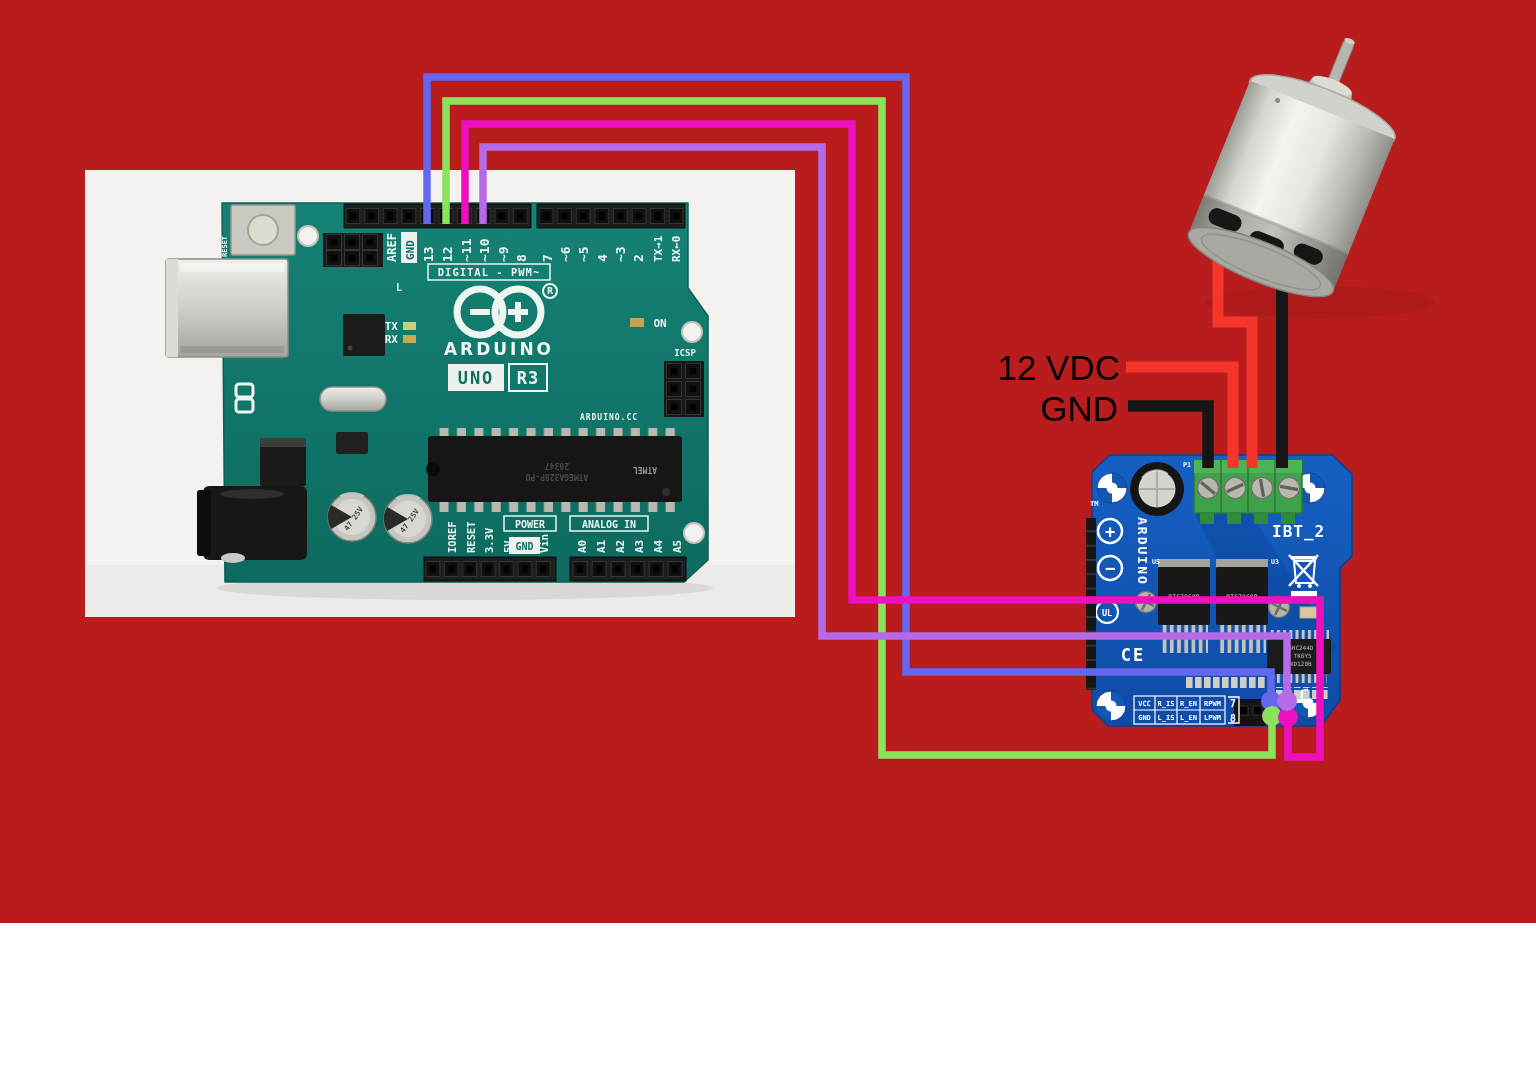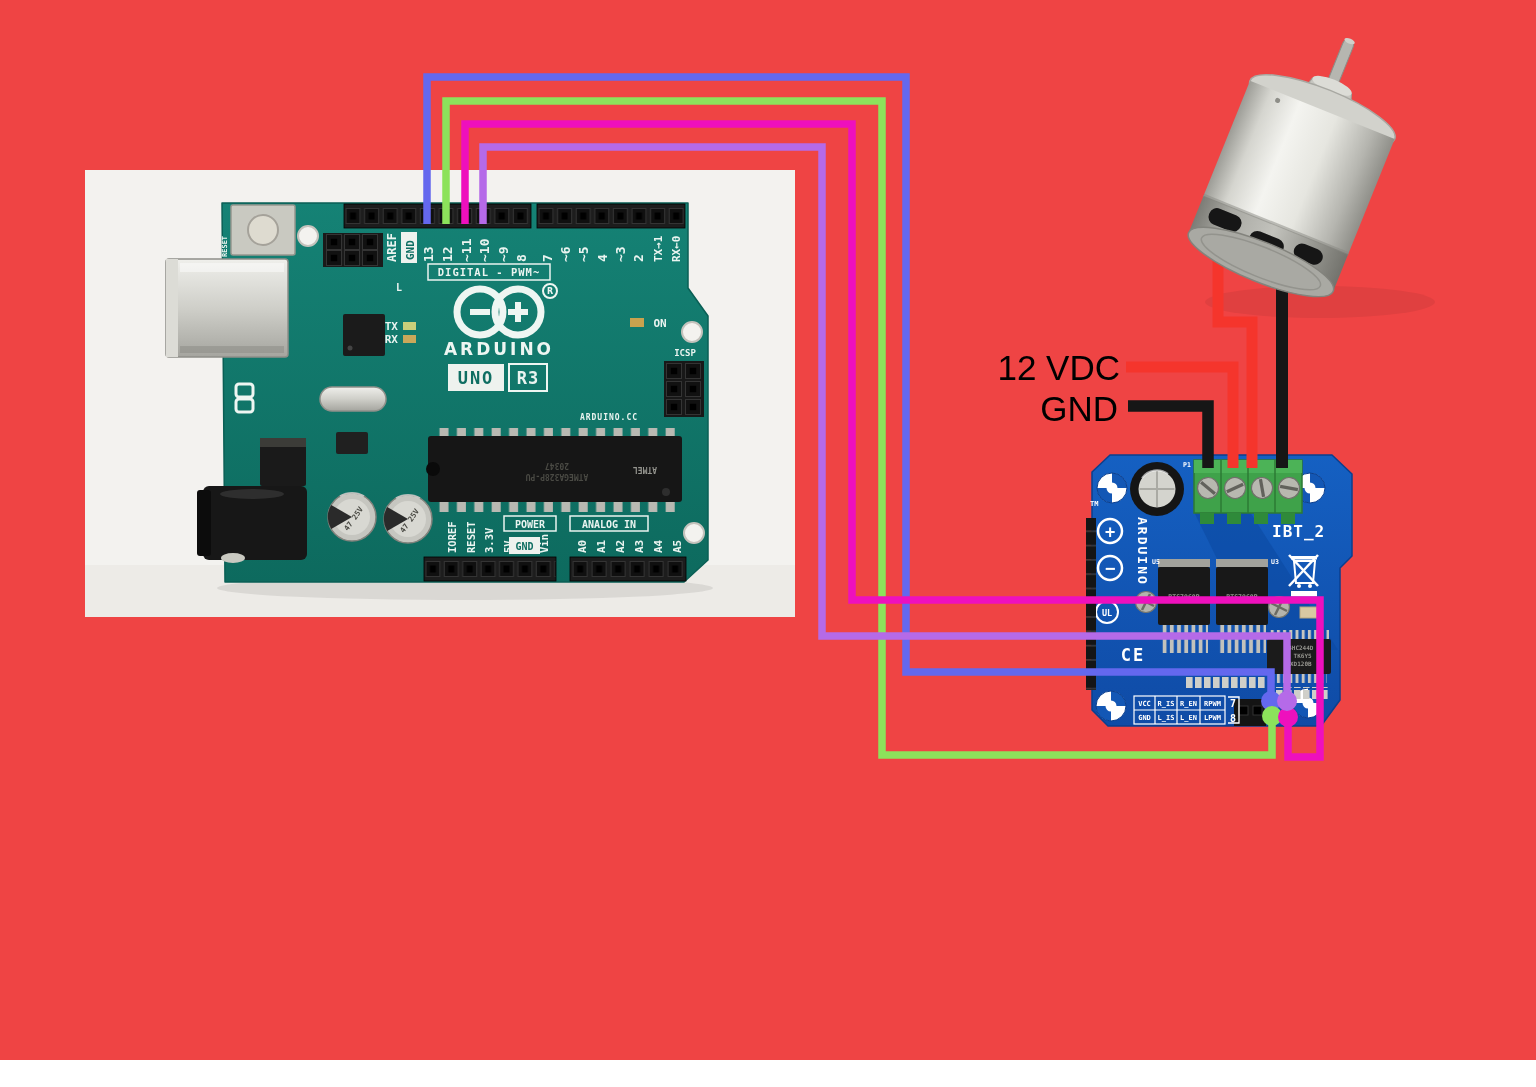--- a/index.html
+++ b/index.html
@@ -1,16 +1,16 @@
 <!DOCTYPE html>
 <html><head>
 <meta charset="utf-8">
 <style>
   html,body{margin:0;padding:0;background:#fff;}
-  #stage{position:relative;width:1536px;height:1060px;background:#ef4444;overflow:hidden;}
+  #stage{position:relative;width:1536px;height:923px;background:#b91c1c;overflow:hidden;}
   svg{position:absolute;left:0;top:0;}
   text{user-select:none;}
   .silk{font-family:"DejaVu Sans Mono",monospace;font-weight:bold;fill:#eaf4f0;}
   .silkteal{font-family:"DejaVu Sans Mono",monospace;font-weight:bold;fill:#0e6e62;}
   .chiptxt{font-family:"DejaVu Sans Mono",monospace;font-weight:bold;fill:#4a4a44;}
   .chipsilver{font-family:"DejaVu Sans Mono",monospace;font-weight:bold;fill:#95958f;}
   .logotxt{font-family:"DejaVu Sans",sans-serif;font-weight:bold;fill:#eef6f2;}
   .biglab{font-family:"Liberation Sans",sans-serif;fill:#000;}
   .wsilk{font-family:"DejaVu Sans Mono",monospace;font-weight:bold;fill:#ffffff;}
 </style>

